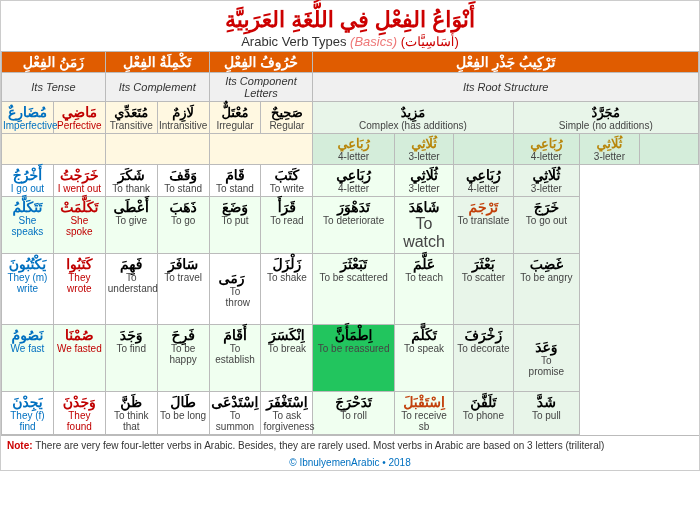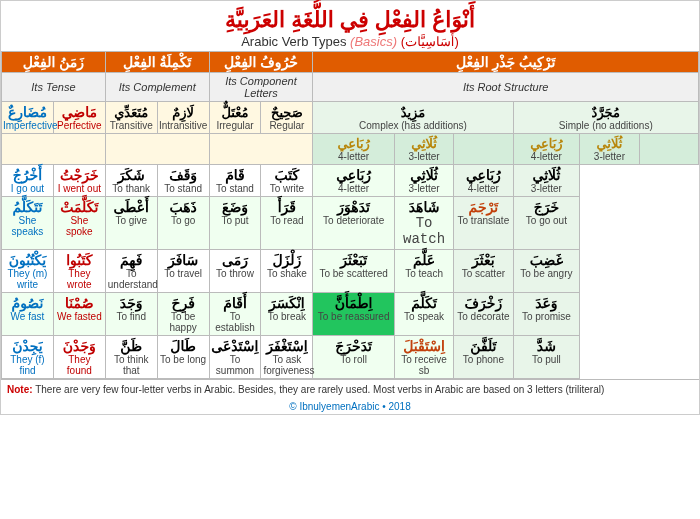--- a/index.html
+++ b/index.html
@@ -320,21 +320,21 @@
           <td style="padding: 2px; text-align: center; vertical-align: top;">
             <div style="direction: rtl; font-size: 14px; font-weight: bold; color: rgb(0, 0, 0);">قَرَأَ</div>
             <div style="font-size: 10px; color: rgb(68, 68, 68);">To read</div>
           </td>
           <td style="background: rgb(240, 255, 240); padding: 2px; text-align: center; vertical-align: top;">
             <div style="direction: rtl; font-size: 14px; font-weight: bold; color: rgb(0, 0, 0);">تَدَهْوَرَ</div>
             <div style="font-size: 10px; color: rgb(68, 68, 68);">To deteriorate</div>
           </td>
           <td style="background: rgb(240, 255, 240); padding: 2px; text-align: center; vertical-align: top;">
             <div style="direction: rtl; font-size: 14px; font-weight: bold; color: rgb(0, 0, 0);">شَاهَدَ</div>
-            <div style="font-size: 14px; color: rgb(68, 68, 68); font-family: Liberation Mono, monospace;">To watch</div>
+            <div style="font-size: 16px; color: rgb(68, 68, 68);">To watch</div>
           </td>
           <td style="background: rgb(232, 245, 233); padding: 2px; text-align: center; vertical-align: top;">
             <div style="direction: rtl; font-size: 14px; font-weight: bold; color: #c2410c;">تَرْجَمَ</div>
             <div style="font-size: 10px; color: rgb(68, 68, 68);">To translate</div>
           </td>
           <td style="background: rgb(232, 245, 233); padding: 2px; text-align: center; vertical-align: top;">
             <div style="direction: rtl; font-size: 14px; font-weight: bold; color: rgb(0, 0, 0);">خَرَجَ</div>
             <div style="font-size: 10px; color: rgb(68, 68, 68);">To go out</div>
           </td>
         </tr>
@@ -348,21 +348,21 @@
             <div style="font-size: 10px; color: rgb(192, 0, 0);">They wrote</div>
           </td>
           <td style="padding: 2px; text-align: center; vertical-align: top;">
             <div style="direction: rtl; font-size: 14px; font-weight: bold; color: rgb(0, 0, 0);">فَهِمَ</div>
             <div style="font-size: 10px; color: rgb(68, 68, 68);">To understand</div>
           </td>
           <td style="padding: 2px; text-align: center; vertical-align: top;">
             <div style="direction: rtl; font-size: 14px; font-weight: bold; color: rgb(0, 0, 0);">سَافَرَ</div>
             <div style="font-size: 10px; color: rgb(68, 68, 68);">To travel</div>
           </td>
-          <td style="padding: 2px; text-align: center; vertical-align: top;">
+          <td style="padding: 16px; text-align: center; vertical-align: top;">
             <div style="direction: rtl; font-size: 14px; font-weight: bold; color: rgb(0, 0, 0);">رَمَى</div>
             <div style="font-size: 10px; color: rgb(68, 68, 68);">To throw</div>
           </td>
           <td style="padding: 2px; text-align: center; vertical-align: top;">
             <div style="direction: rtl; font-size: 14px; font-weight: bold; color: rgb(0, 0, 0);">زَلْزَلَ</div>
             <div style="font-size: 10px; color: rgb(68, 68, 68);">To shake</div>
           </td>
           <td style="background: rgb(240, 255, 240); padding: 2px; text-align: center; vertical-align: top;">
             <div style="direction: rtl; font-size: 14px; font-weight: bold; color: rgb(0, 0, 0);">تَبَعْثَرَ</div>
             <div style="font-size: 10px; color: rgb(68, 68, 68);">To be scattered</div>
@@ -410,21 +410,21 @@
             <div style="font-size: 10px; color: rgb(68, 68, 68);">To be reassured</div>
           </td>
           <td style="background: rgb(240, 255, 240); padding: 2px; text-align: center; vertical-align: top;">
             <div style="direction: rtl; font-size: 14px; font-weight: bold; color: rgb(0, 0, 0);">تَكَلَّمَ</div>
             <div style="font-size: 10px; color: rgb(68, 68, 68);">To speak</div>
           </td>
           <td style="background: rgb(232, 245, 233); padding: 2px; text-align: center; vertical-align: top;">
             <div style="direction: rtl; font-size: 14px; font-weight: bold; color: rgb(0, 0, 0);">زَخْرَفَ</div>
             <div style="font-size: 10px; color: rgb(68, 68, 68);">To decorate</div>
           </td>
-          <td style="background: rgb(232, 245, 233); padding: 2px; text-align: center; vertical-align: top;">
+          <td style="background: rgb(232, 245, 233); padding: 14px; text-align: center; vertical-align: top;">
             <div style="direction: rtl; font-size: 14px; font-weight: bold; color: rgb(0, 0, 0);">وَعَدَ</div>
             <div style="font-size: 10px; color: rgb(68, 68, 68);">To promise</div>
           </td>
         </tr>
         <tr style="background: rgb(255, 255, 255);">
           <td style="padding: 2px; text-align: center; vertical-align: top;">
             <div style="direction: rtl; font-size: 14px; font-weight: bold; color: rgb(0, 112, 192);">يَجِدْنَ</div>
             <div style="font-size: 10px; color: rgb(0, 112, 192);">They (f) find</div>
           </td>
           <td style="padding: 2px; text-align: center; vertical-align: top;">

